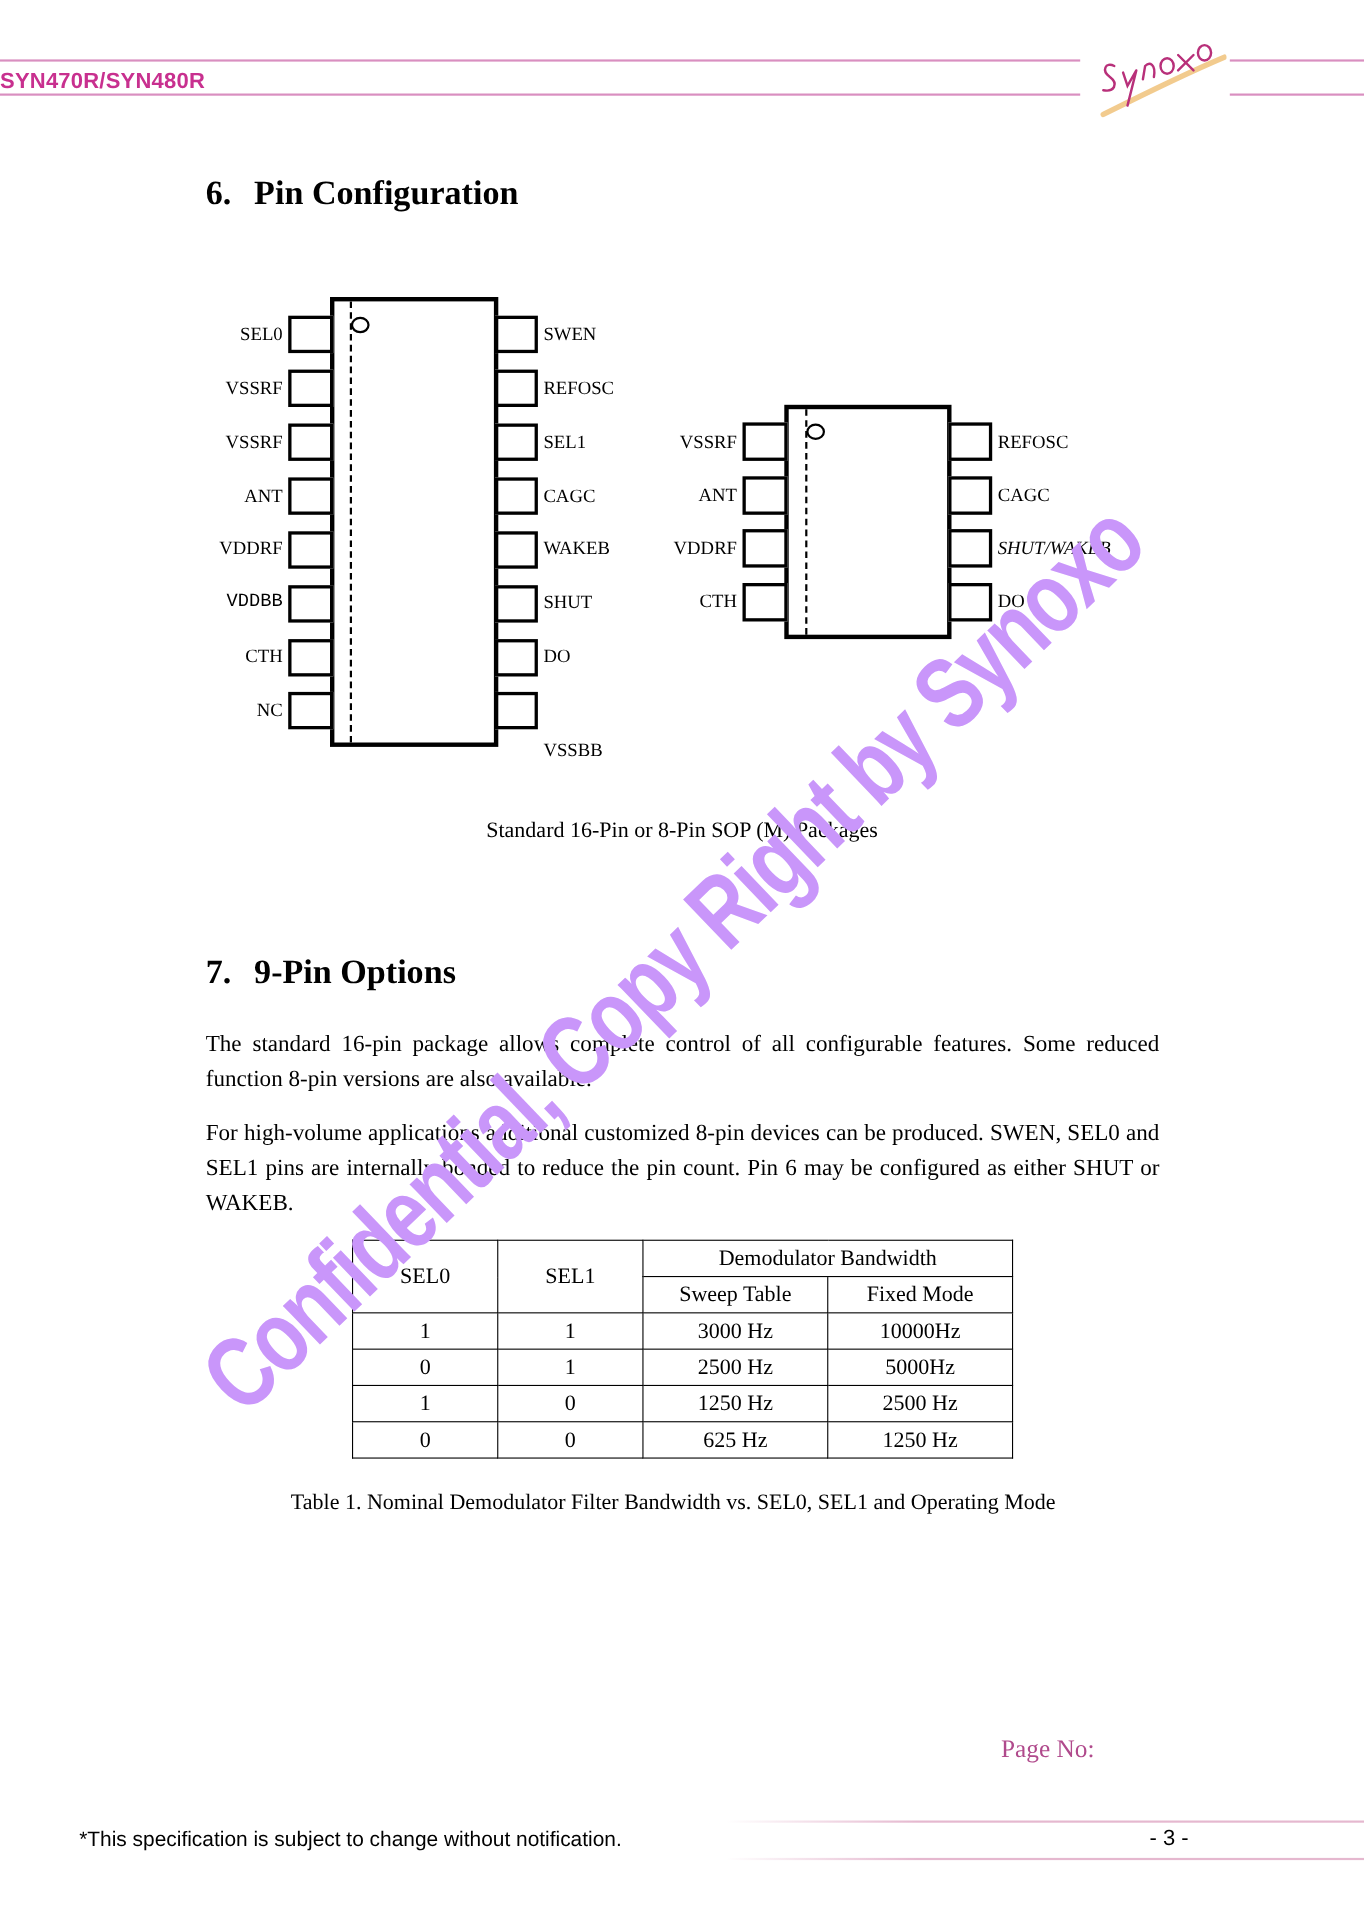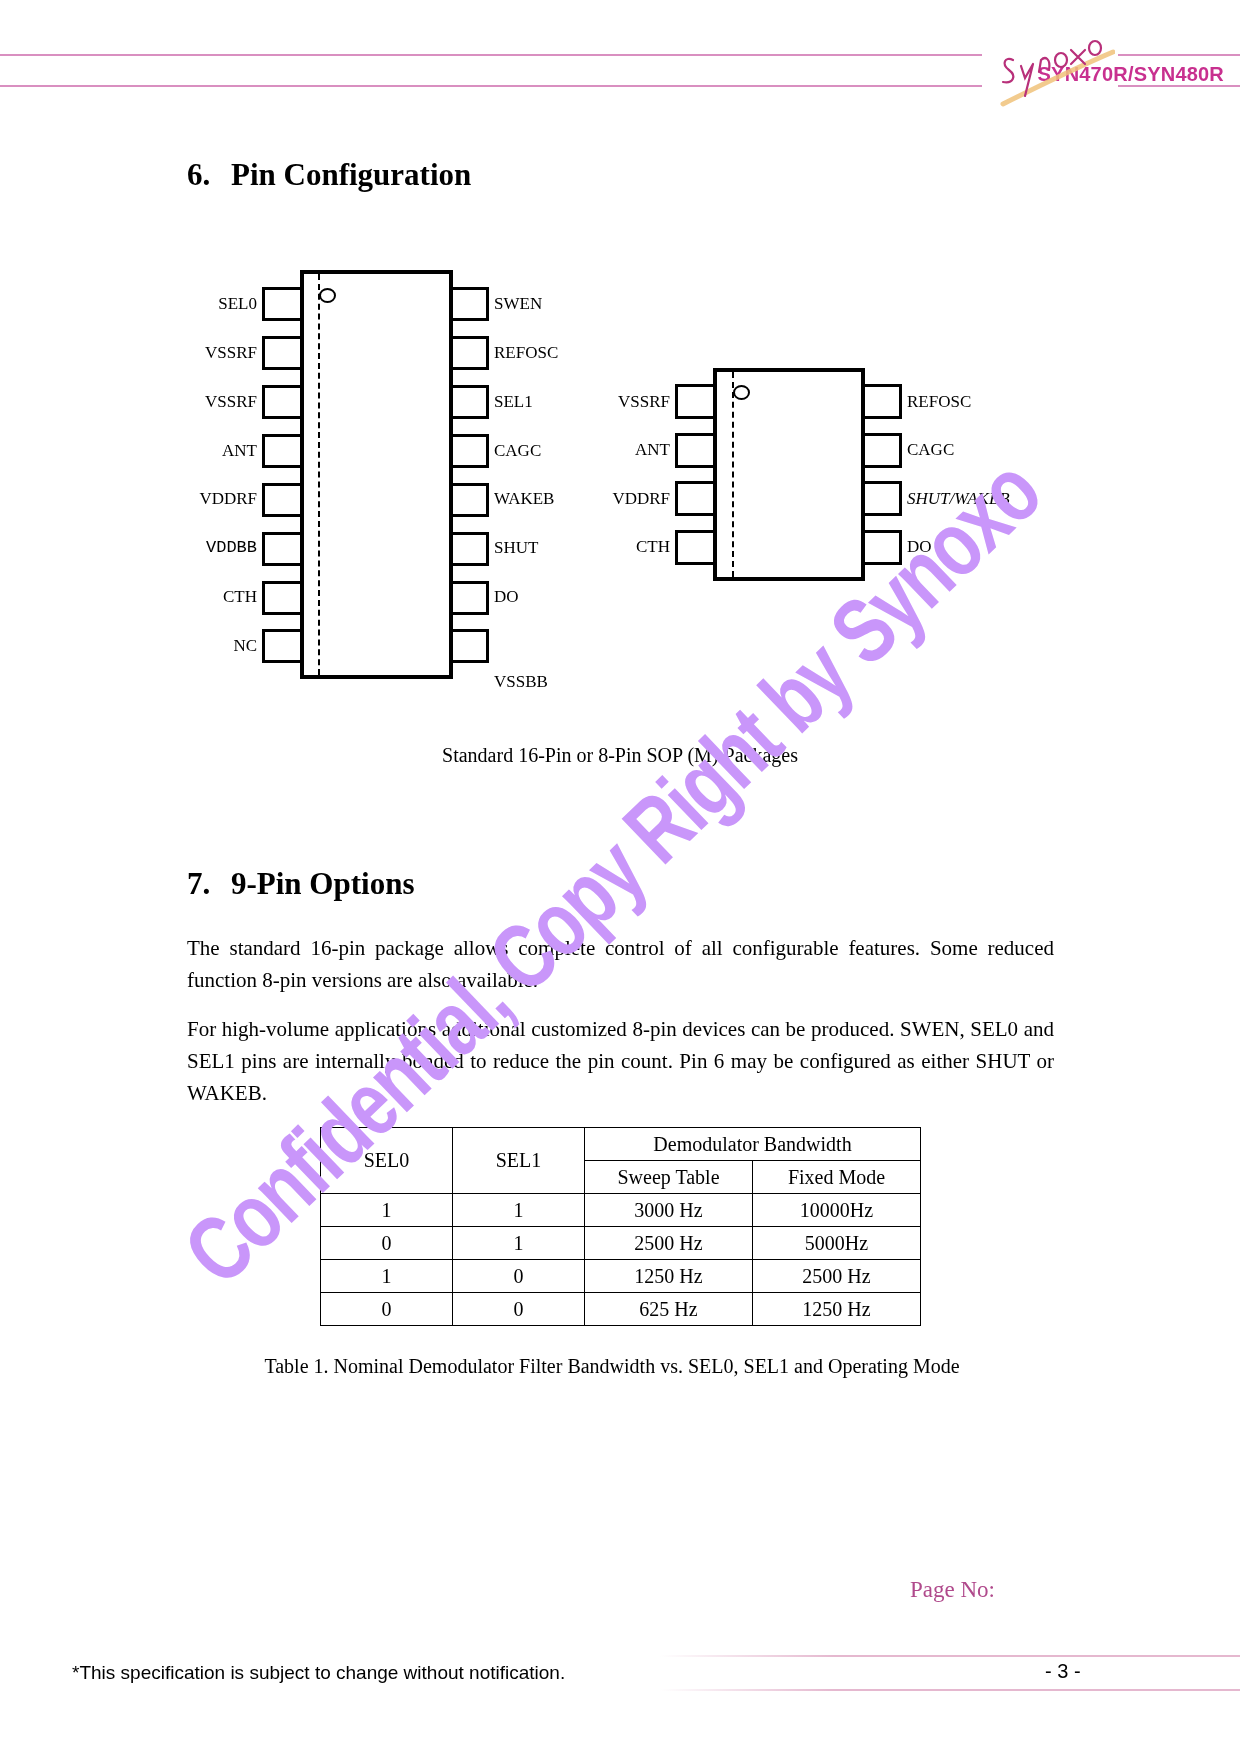--- a/index.html
+++ b/index.html
@@ -1,18 +1,18 @@
 <!DOCTYPE html>
 <html><head>
 <meta charset="utf-8">
 <style>
   html, body { margin:0; padding:0; background:#ffffff; }
   body { width:1240px; height:1754px; position:relative; overflow:hidden; font-family:"Liberation Serif", serif; color:#000; }
   .hline { position:absolute; height:2px; background:#d98fc0; }
-  .header-title { position:absolute; left:0; width:1224px; top:63px; text-align:right; font-family:"Liberation Sans", sans-serif; font-weight:bold; font-size:20px; color:#c8308f; letter-spacing:0.2px; }
+  .header-title { position:absolute; left:0; width:1224px; top:63px; text-align:left; font-family:"Liberation Sans", sans-serif; font-weight:bold; font-size:20px; color:#c8308f; letter-spacing:0.2px; }
   .logo { position:absolute; left:995px; top:30px; width:120px; height:80px; }
   .h1 { position:absolute; left:187px; font-family:"Liberation Serif", serif; font-weight:bold; font-size:31px; }
   .h1 .num { display:inline-block; width:44px; }
   .chip { position:absolute; border:4px solid #000; box-sizing:border-box; background:#fff; }
   .dash { position:absolute; width:0; border-left:2px dashed #000; }
   .notch { position:absolute; width:17px; height:15px; border:2px solid #000; border-radius:50%; box-sizing:border-box; background:#fff; }
   .pin { position:absolute; border:3px solid #000; box-sizing:border-box; background:#fff; }
   .pl { position:absolute; font-family:"Liberation Serif", serif; font-size:17px; line-height:20px; white-space:nowrap; }
   .pl.left { text-align:right; width:90px; }
   .caption { position:absolute; left:0; width:1240px; text-align:center; font-family:"Liberation Serif", serif; font-weight:normal; font-size:20px; }

